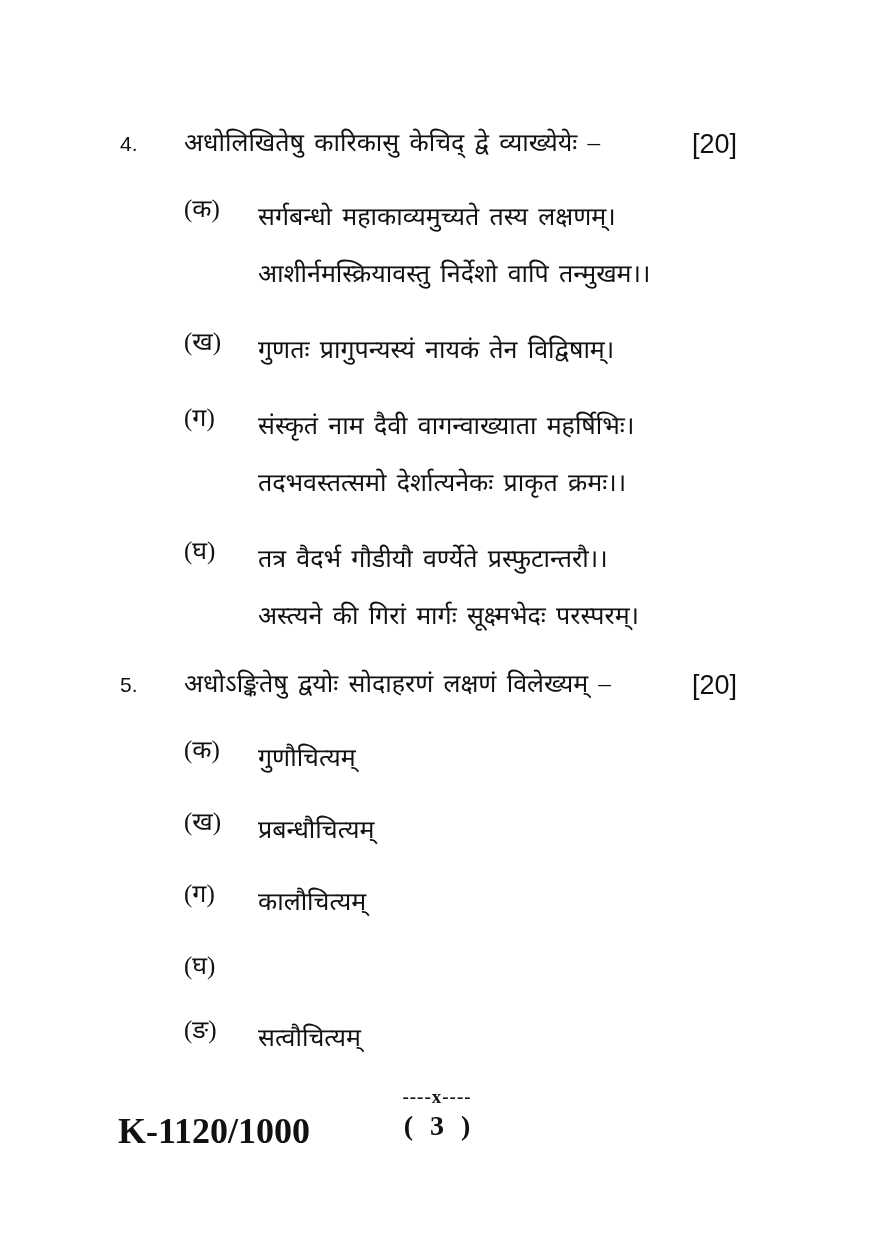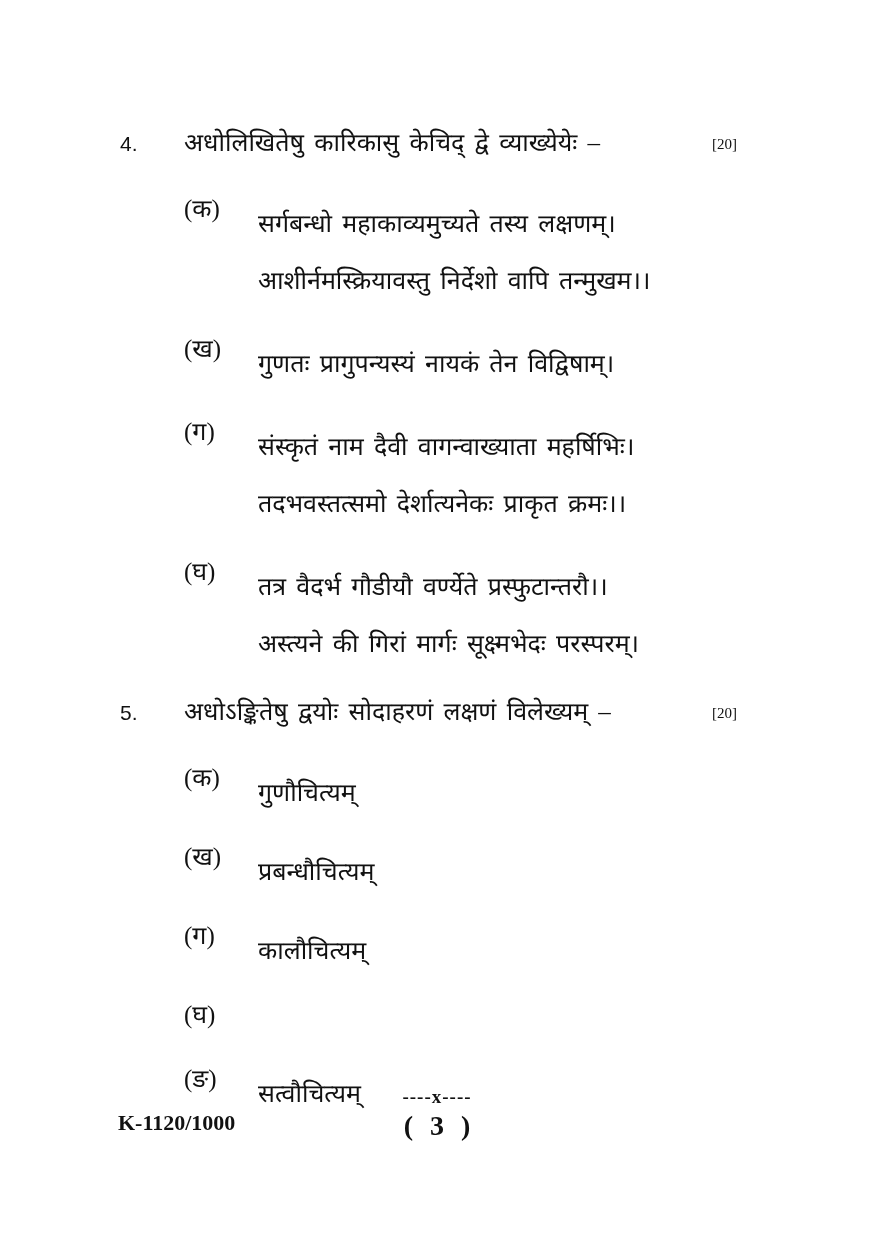--- a/index.html
+++ b/index.html
@@ -41,39 +41,39 @@
     font-family: "Liberation Sans", sans-serif;
     font-size: 21px;
   }
   .q-text {
     flex: 1;
     word-spacing: 4px;
     font-family: Liberation Serif, serif;
   }
   .q-marks {
     margin-left: auto;
-    font-family: Liberation Serif, serif;
-    font-size: 15px;
+    font-family: Liberation Sans, sans-serif;
+    font-size: 27px;
     align-self: center;
   }
   .sub {
     display: flex;
     margin-left: 64px;
     font-size: 25px;
     line-height: 34px;
     margin-bottom: 34px;
   }
   .sub.single { margin-bottom: 30px; }
   .s-label {
     width: 74px;
     flex-shrink: 0;
   }
   .s-lines { flex: 1; }
   .s-lines p {
-    margin: 15px 0 23px 0;
+    margin: 8px 0 23px 0;
     word-spacing: 4px;
   }
   .s-lines p:last-child { margin-bottom: 0; }
   .footer-sep {
     position: absolute;
     top: 1086px;
     left: 0;
     right: 0;
     text-align: center;
     font-size: 19px;
@@ -85,21 +85,21 @@
     top: 1110px;
     left: 0;
     right: 0;
     height: 40px;
   }
   .paper-code {
     position: absolute;
     left: 118px;
     top: 0;
     font-weight: bold;
-    font-size: 22px;
+    font-size: 36px;
   }
   .page-number {
     display: block;
     text-align: center;
     font-weight: bold;
     font-size: 28px;
     word-spacing: 10px;
   }
 </style>
 </head>

